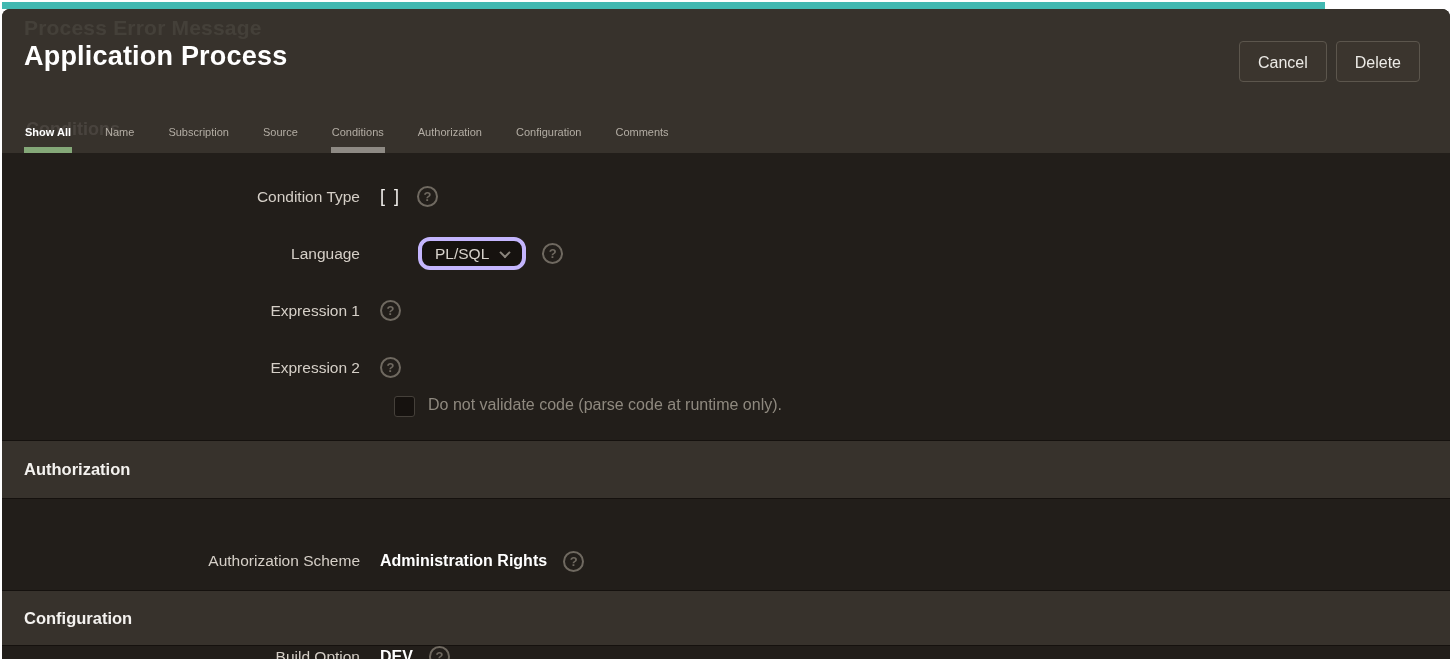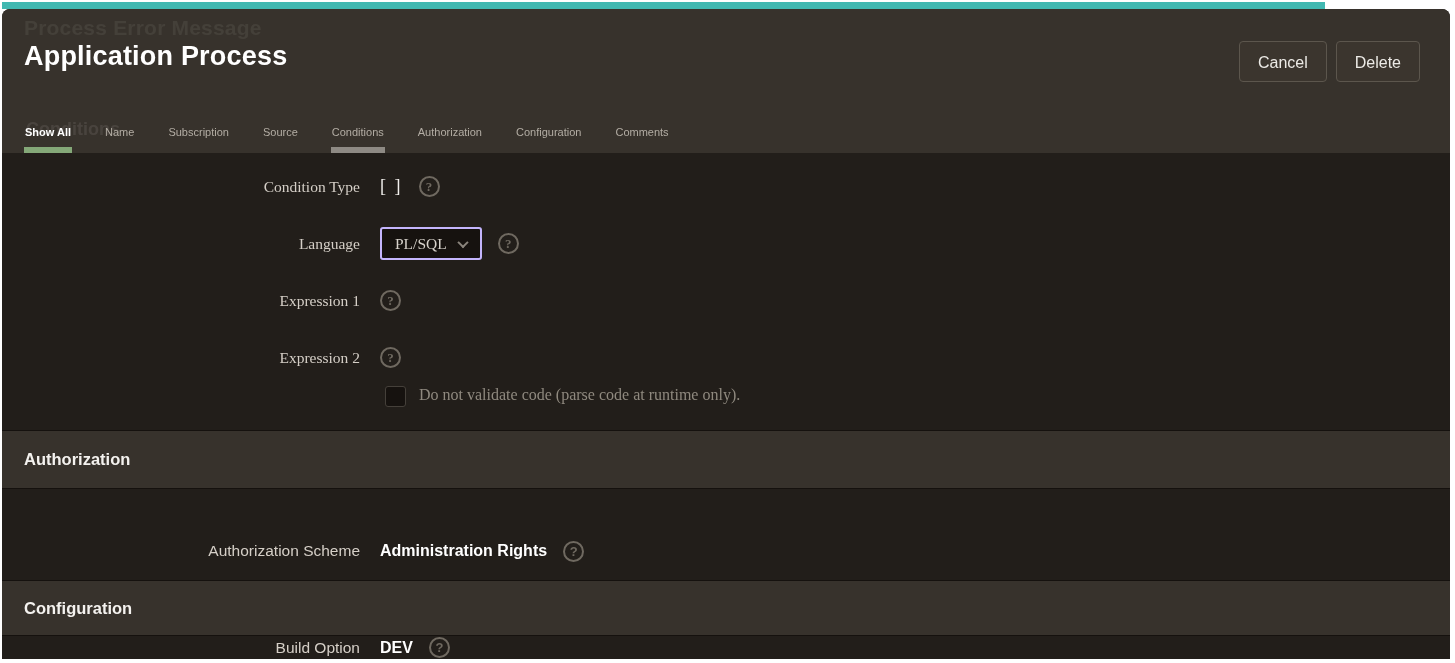--- a/index.html
+++ b/index.html
@@ -68,21 +68,21 @@
     padding:0 1px 15px 1px;
     font-size:11px; color:#b3ada4;
     cursor:pointer; white-space:nowrap;
   }
   .tab .bar { position:absolute; left:0; right:0; bottom:0; height:6px; background:transparent; }
   .tab.active { color:#ffffff; font-weight:bold; }
   .tab.active .bar { background:#84a878; }
   .tab.scrolled .bar { background:#8e8a84; }
 
   
-  .form-area { flex:0 0 271px; background:#221e1a; padding-top:5px;font-family:Liberation Serif, serif; }
+  .form-area { flex:0 0 271px; background:#221e1a; padding-top:15px; }
   .frow { display:flex; align-items:center; height:57px; }
   .frow.short { height:44px; align-items:flex-start; }
   .flabel {
     width:358px; flex:0 0 358px;
     text-align:right;
     font-size:15.5px; color:#d5cfc7;
   }
   .fvalue { display:flex; align-items:center; margin-left:20px; gap:16px; }
   .brackets { color:#f3f1ee; font-size:18px; letter-spacing:2px; }
 
@@ -93,33 +93,34 @@
     color:#6f6960;
     font-size:13px; font-weight:bold;
     display:inline-flex; align-items:center; justify-content:center;
     cursor:pointer; flex:0 0 auto;
   }
 
   .select-box {
     display:inline-flex; align-items:center; gap:12px;
     height:33px; padding:0 13px;
     background:#16120f;
-    border:2px solid #c4b5fd;
-    border-radius:3px;
+    border:4px solid #c4b5fd;
+    border-radius:12px;
     color:#d8d3cc; font-size:15.5px;
     cursor:pointer;
+    margin-left:38px;
   }
   .chevron-down {
     width:8px; height:8px;
     border-right:2px solid #8a847c;
     border-bottom:2px solid #8a847c;
     transform:rotate(45deg) translate(-1px,-1px);
   }
 
-  .checkbox-row { padding-left:383px; display:flex; align-items:center; gap:13px; }
+  .checkbox-row { padding-left:383px; display:flex; align-items:center; gap:13px;margin-left:9px; }
   .checkbox {
     width:21px; height:21px;
     background:#16120f;
     border:1px solid #45403a;
     border-radius:3px;
     cursor:pointer; flex:0 0 auto;
   }
   .checkbox-label { font-size:16px; color:#8f897f; }
 
   

